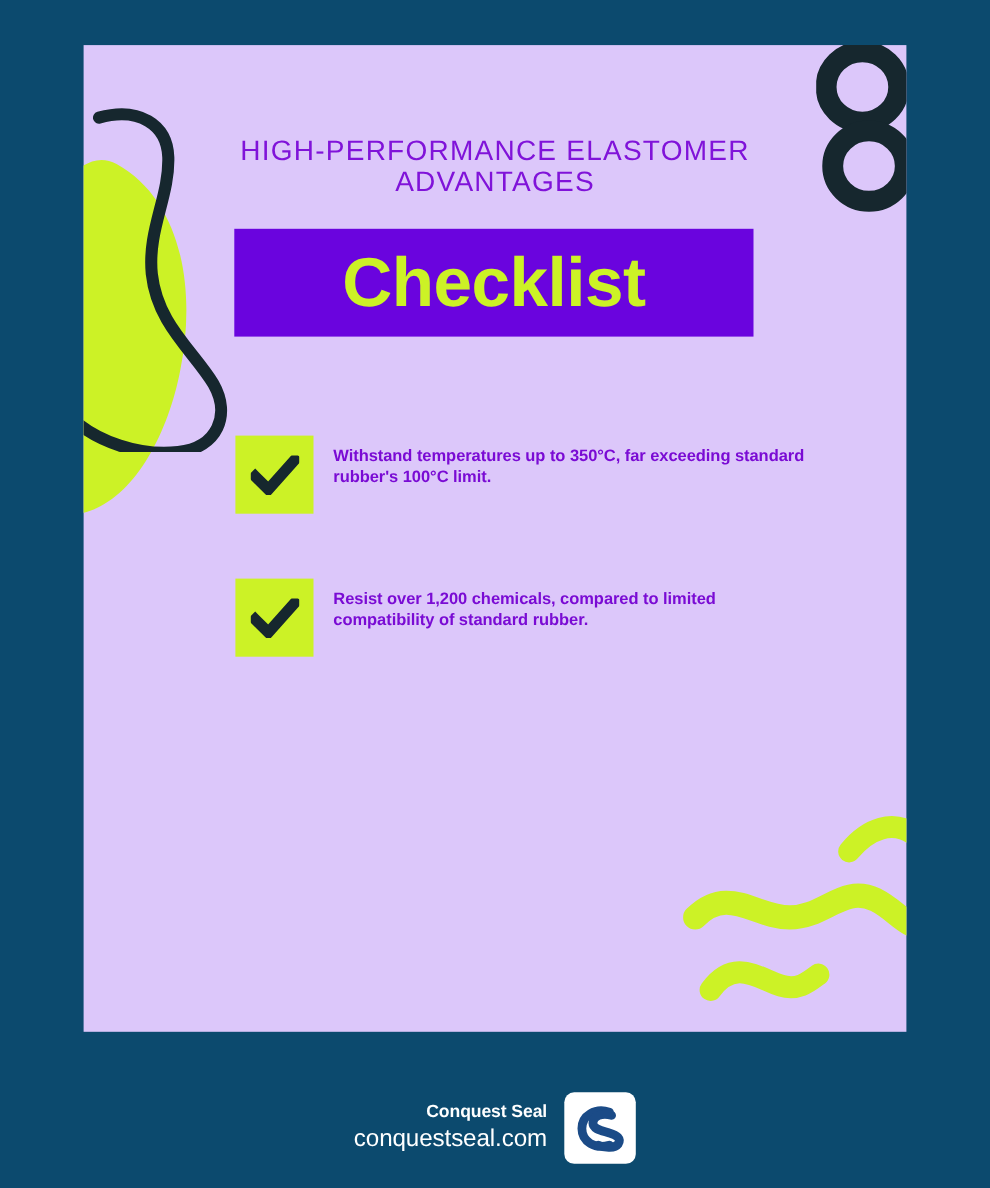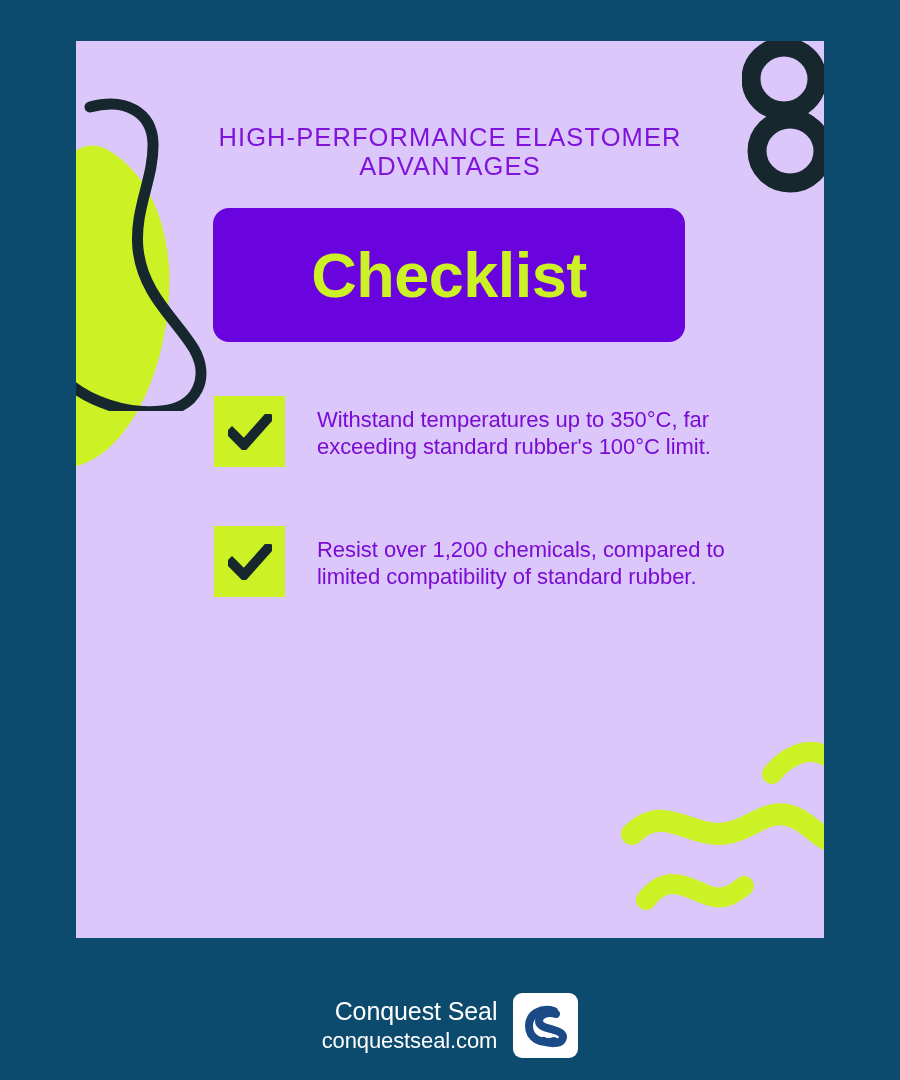--- a/index.html
+++ b/index.html
@@ -46,26 +46,25 @@
     letter-spacing:1.1px;
     line-height:1.12;
     text-transform:uppercase;
     padding:0 60px;
   }
 
   
   #banner {
     position:absolute;
     left:137px; top:167px;
-    width:472px; height:134px;
+    width:472px; height:98px;
     background:#6A04DE;
     display:flex;
     align-items:center;
     justify-content:center;
-    border-radius:16px;
   }
   #banner-title {
     color:#CCF226;
     font-size:63px;
     font-weight:bold;
     letter-spacing:-0.5px;
     line-height:1;
   }
 
   
@@ -85,42 +84,42 @@
     flex:0 0 auto;
     width:71px; height:71px;
     background:#CCF226;
     display:flex;
     align-items:center;
     justify-content:center;
   }
   .check-box svg { display:block; }
 
   .check-text {
-    margin-left:32px;
+    margin-left:18px;
     padding-top:10px;
     color:#7A0BD4;
-    font-size:22px;
-    font-weight:normal;
+    font-size:15px;
+    font-weight:bold;
     line-height:1.24;
     letter-spacing:-0.05px;
   }
 
   
   #footer {
     position:absolute;
     left:0; bottom:22px;
     width:100%;
     display:flex;
     align-items:center;
     justify-content:center;
     gap:16px;
   }
   #footer-text { text-align:right; color:#ffffff; }
   #footer-brand {
-    font-size:25px; font-weight:normal; line-height:1.28;
+    font-size:16px; font-weight:bold; line-height:1.28;
     letter-spacing:-0.1px;
   }
   #footer-url {
     font-size:22px; font-weight:400; line-height:1.3;
     letter-spacing:-0.1px;
   }
   #footer-logo {
     width:65px; height:65px;
     background:#ffffff;
     border-radius:9px;

